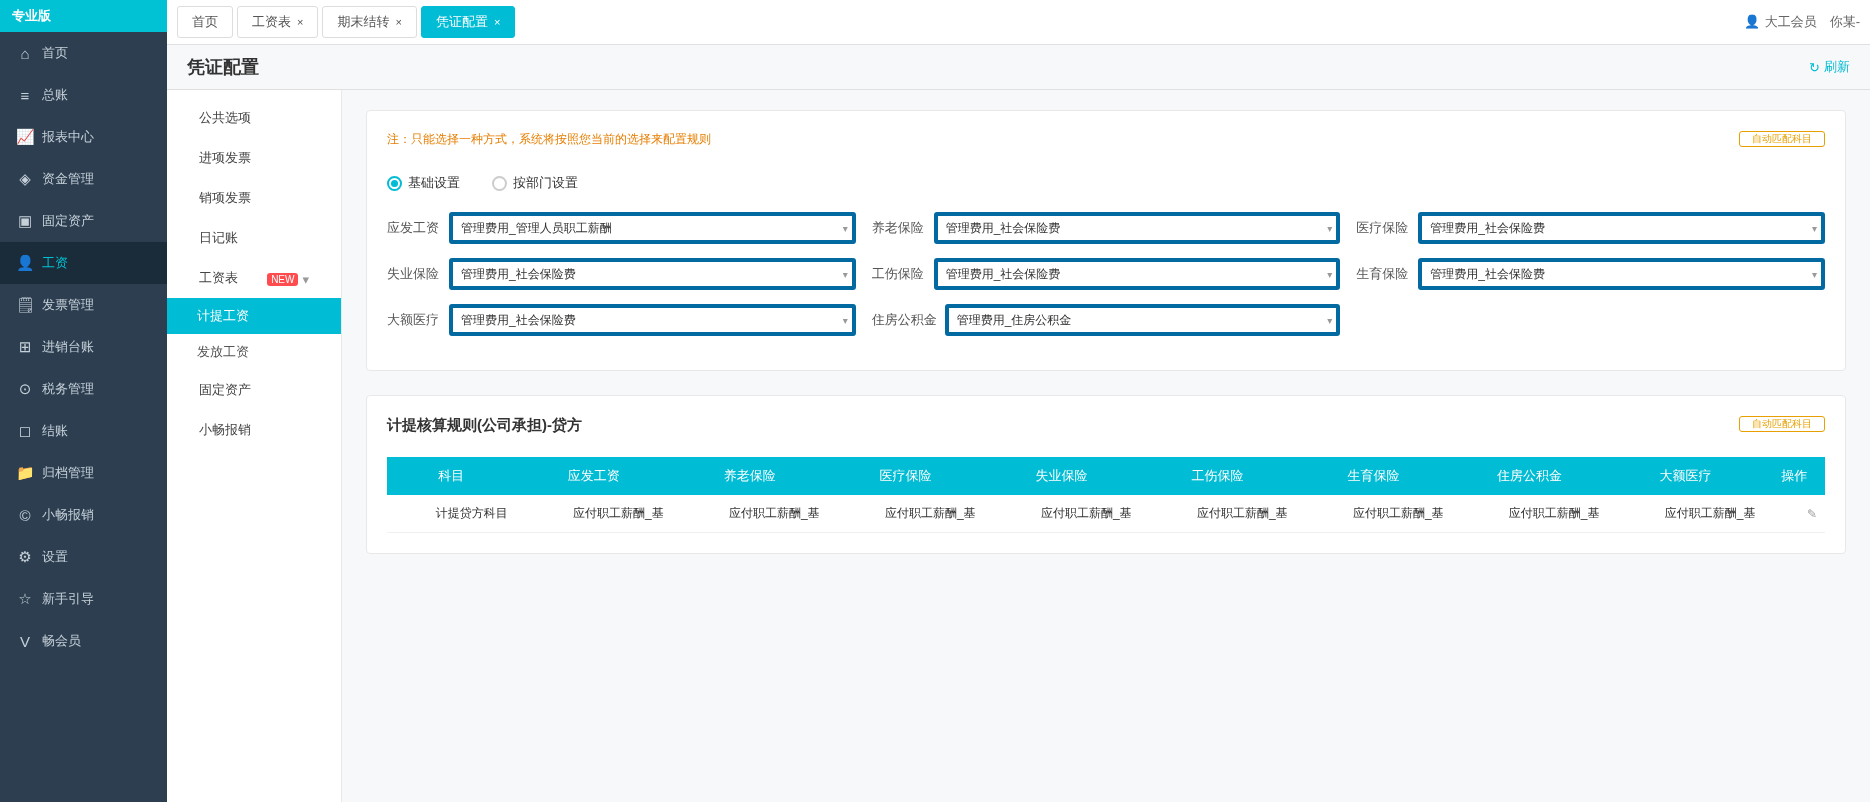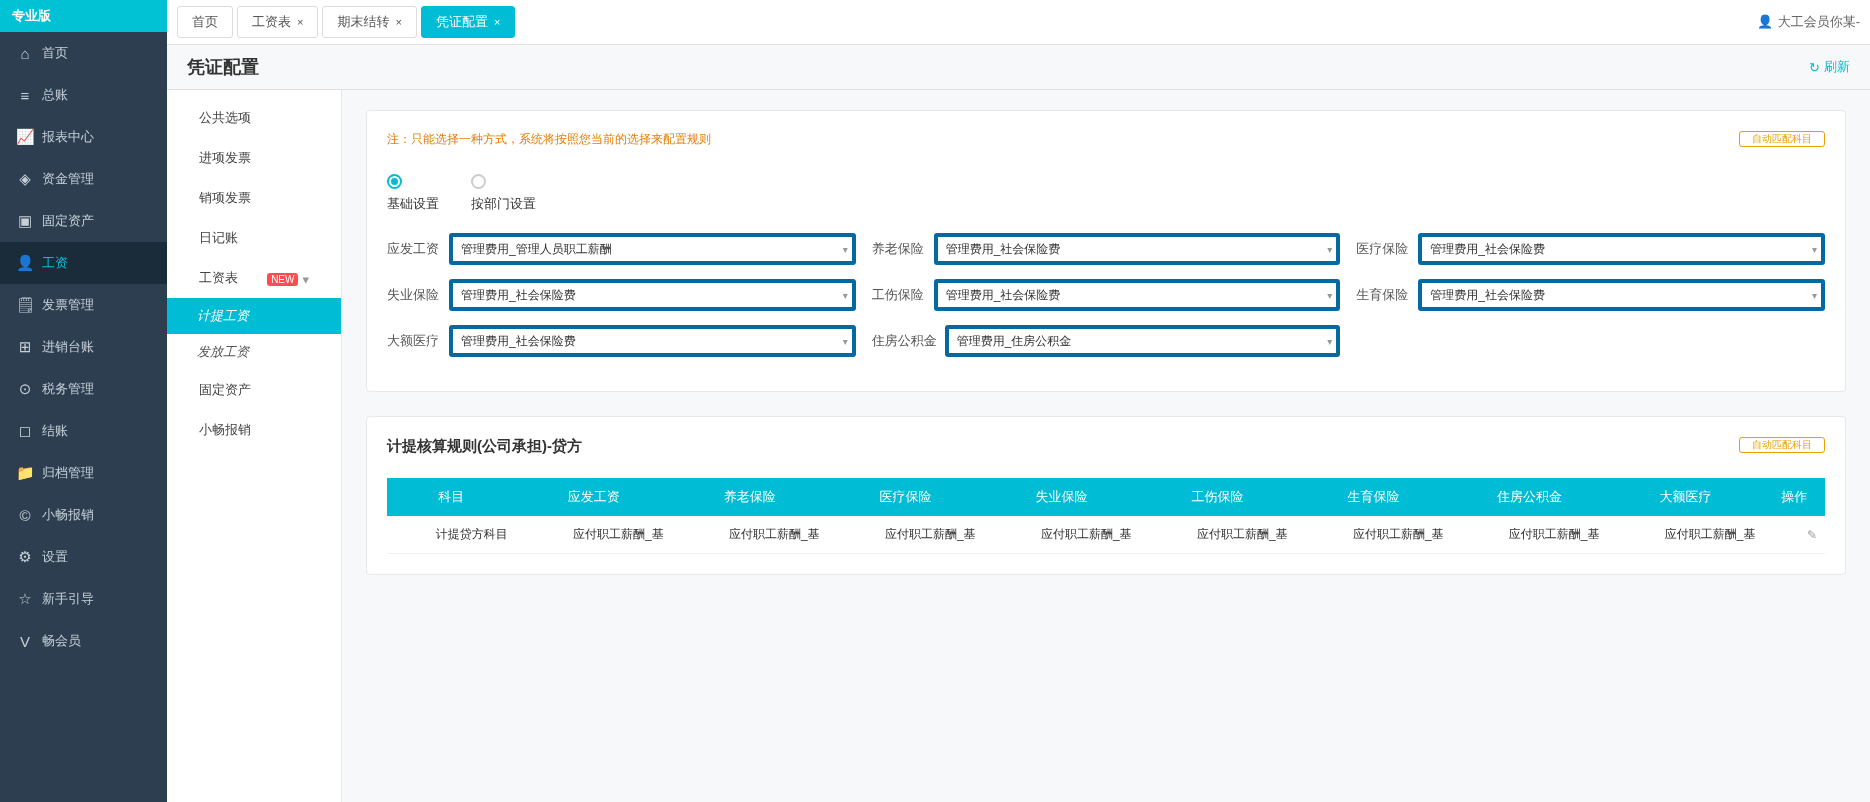--- a/index.html
+++ b/index.html
@@ -75,21 +75,21 @@
     }
     .tab-close {
       font-size: 11px;
       cursor: pointer;
       color: inherit;
     }
     .topnav-right {
       margin-left: auto;
       display: flex;
       align-items: center;
-      gap: 0;
+      gap: 13px;
       color: #666;
       font-size: 13px;
     }
 
     
     .page-header {
       display: flex;
       align-items: center;
       justify-content: space-between;
       padding: 10px 20px;
@@ -141,21 +141,20 @@
       color: white;
       font-size: 10px;
       padding: 1px 4px;
       border-radius: 3px;
     }
     .left-nav-sub {
       padding: 9px 20px 9px 30px;
       cursor: pointer;
       color: #555;
       font-size: 13px;
-      font-style: italic;
     }
     .left-nav-sub.active { background: #00bcd4; color: white; }
 
     
     .main-content {
       flex: 1;
       overflow-y: auto;
       padding: 20px 24px;
       background: #f7f8fa;
     }
@@ -189,26 +188,25 @@
 
     
     .radio-group {
       display: flex;
       gap: 32px;
       margin-bottom: 20px;
       align-items: center;
     }
     .radio-label {
       display: flex;
-      align-items: flex-start;
+      align-items: center;
       gap: 6px;
       cursor: pointer;
       font-size: 13px;
       color: #333;
-      flex-direction: column;
     }
     .radio-dot {
       width: 15px;
       height: 15px;
       border-radius: 50%;
       border: 2px solid #00bcd4;
       display: flex;
       align-items: center;
       justify-content: center;
     }

